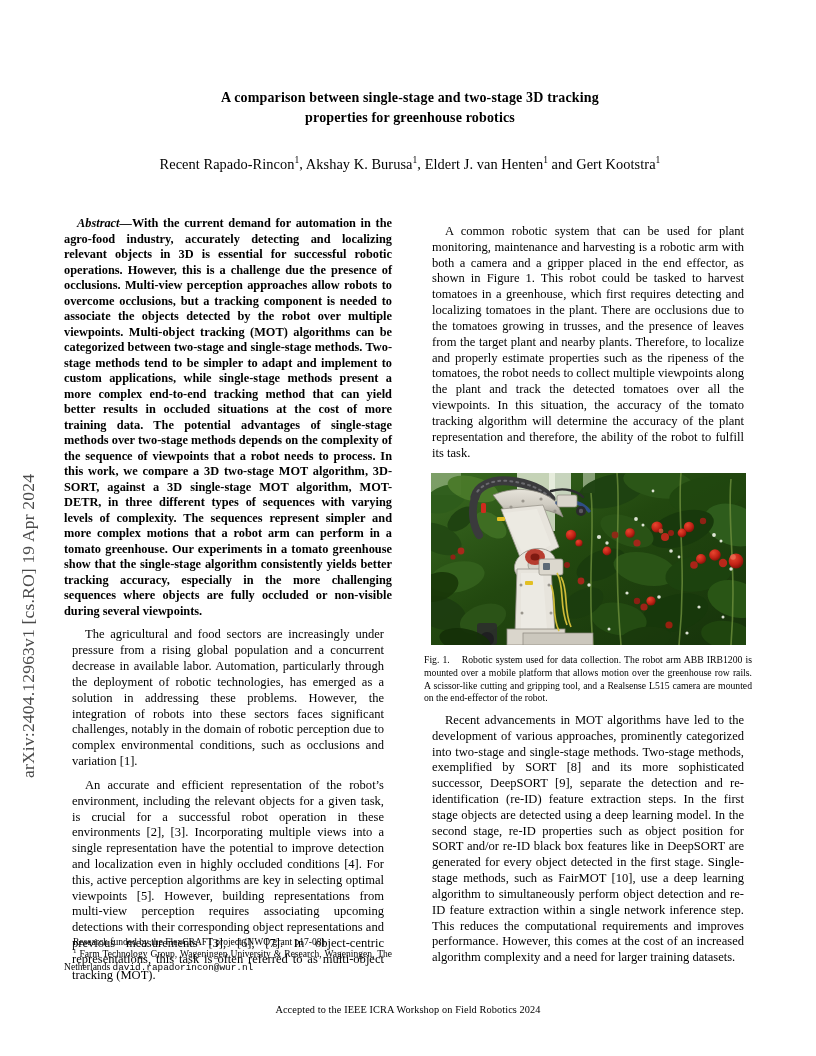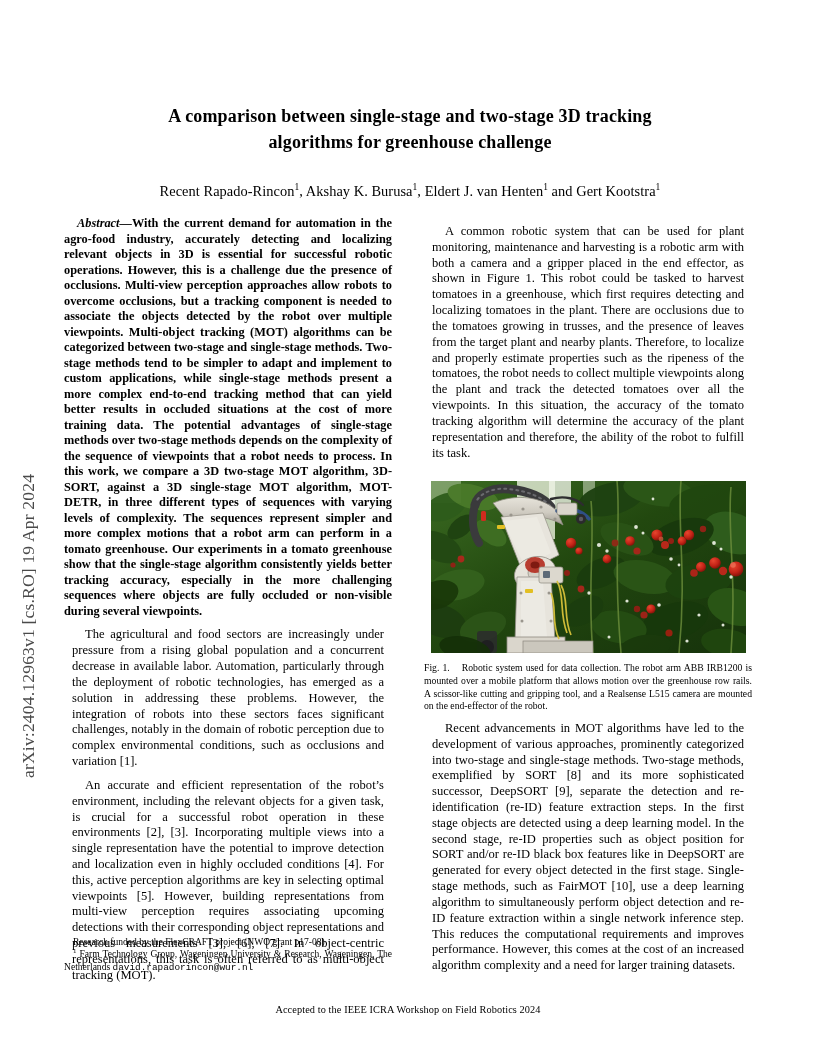--- a/index.html
+++ b/index.html
@@ -50,25 +50,25 @@
   }
 
   .title-block {
     position: absolute;
     left: 96px;
     top: 88px;
     width: 628px;
     text-align: center;
   }
   .paper-title {
-    font-size: 18px;
+    font-size: 14px;
     font-weight: bold;
     line-height: 1.42;
     letter-spacing: 0.15px;
-    margin: 16px;
+    margin: 0;
   }
   .author-line {
     margin-top: 26px;
     font-size: 14.4px;
     line-height: 1.4;
     letter-spacing: 0.05px;
   }
   .author-line sup {
     font-size: 9.5px;
     vertical-align: super;
@@ -118,21 +118,21 @@
     margin: 14px 0 4px 0;
     font-size: 12.6px;
     font-weight: normal;
     text-align: center;
     font-variant: small-caps;
     letter-spacing: 0.3px;
   }
 
   
   .figure-block {
-    margin-top: 20px;
+    margin-top: 12px;
     margin-bottom: 0px;
   }
   .fig-img-wrap {
     width: 315px;
     height: 172px;
     margin: 0 auto;
     overflow: hidden;
     position: relative;
     background: #1d3410;
   }
@@ -187,21 +187,21 @@
 
 <div id="arxiv-stamp">
   <span class="stamp-text">arXiv:2404.12963v1  [cs.RO]  19 Apr 2024</span>
 </div>
 
 <div id="page">
 
   <div class="title-block">
     <h1 class="paper-title">
       <span>A comparison between single-stage and two-stage 3D tracking</span><br>
-      <span>algorithms for greenhouse challenge</span>
+      <span>properties for greenhouse robotics</span>
     </h1>
     <div class="author-line">
       <span>Recent Rapado-Rincon</span><sup>1</sup><span>, </span><span>Akshay K. Burusa</span><sup>1</sup><span>, </span><span>Eldert J. van Henten</span><sup>1</sup><span> and </span><span>Gert Kootstra</span><sup>1</sup>
     </div>
   </div>
 
   <div class="columns">
 
     <div class="col col-left">
 

